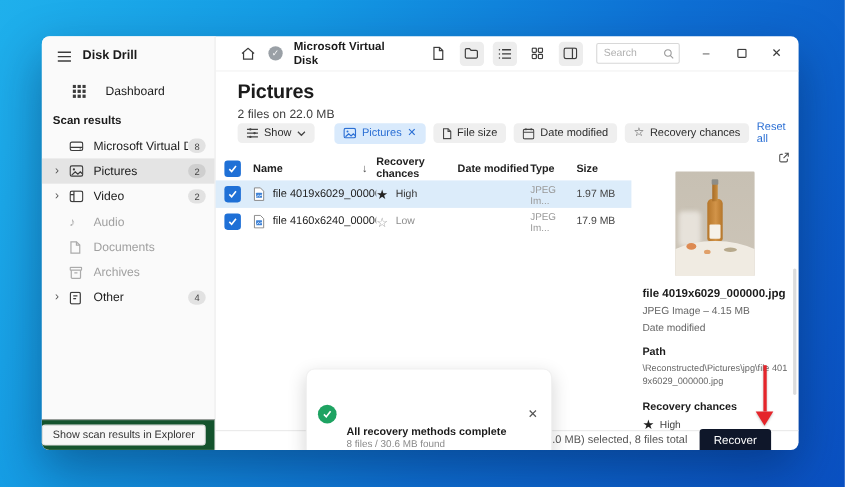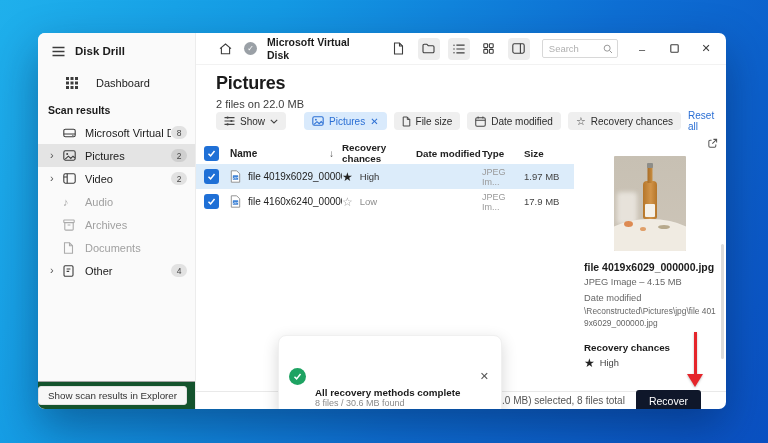--- a/index.html
+++ b/index.html
@@ -186,37 +186,37 @@
 
     <div class="sb-item disabled">
       <span class="chev"></span>
       <span class="sb-ico" style="font-size:11px">♪</span>
       <span class="sb-label">Audio</span>
     </div>
 
     <div class="sb-item disabled">
       <span class="chev"></span>
       <span class="sb-ico">
+        <svg width="11" height="12" viewBox="0 0 11 12" fill="none" stroke="#ababab" stroke-width="1.1">
+            <path d="M1.5 0.8h5l3 3v7.4h-8z"></path>
+            <path d="M6.5 0.8v3h3"></path>
+          </svg>
+      </span>
+      <span class="sb-label">Documents</span>
+    </div>
+
+    <div class="sb-item disabled">
+      <span class="chev"></span>
+      <span class="sb-ico">
         <svg width="12" height="12" viewBox="0 0 12 12" fill="none" stroke="#ababab" stroke-width="1.1">
             <rect x="0.8" y="1" width="10.4" height="2.6" rx="0.6"></rect>
             <path d="M1.8 3.6v6.6a0.9 0.9 0 0 0 0.9 0.9h6.6a0.9 0.9 0 0 0 0.9-0.9V3.6M4.6 6h2.8"></path>
           </svg>
       </span>
       <span class="sb-label">Archives</span>
-    </div>
-
-    <div class="sb-item disabled">
-      <span class="chev"></span>
-      <span class="sb-ico">
-        <svg width="11" height="12" viewBox="0 0 11 12" fill="none" stroke="#ababab" stroke-width="1.1">
-            <path d="M1.5 0.8h5l3 3v7.4h-8z"></path>
-            <path d="M6.5 0.8v3h3"></path>
-          </svg>
-      </span>
-      <span class="sb-label">Documents</span>
     </div>
 
     <div class="sb-item">
       <span class="chev">›</span>
       <span class="sb-ico">
         <svg width="11" height="12" viewBox="0 0 11 12" fill="none" stroke="#3c3c3c" stroke-width="1.1">
             <rect x="1" y="0.8" width="9" height="10.4" rx="1.2"></rect>
             <path d="M3.6 4h3.8M3.6 6.4h2.6"></path>
           </svg>
       </span>
@@ -440,20 +440,21 @@
             <div class="pv-f2"></div>
             <div class="pv-f3"></div>
           <div class="pv-bottle"></div>
           <div class="pv-neck"></div>
           <div class="pv-cap"></div>
           <div class="pv-label"></div>
         </div>
         <div class="d-name">file 4019x6029_000000.jpg</div>
         <div class="d-meta">JPEG Image – 4.15 MB</div>
         <div class="d-date">Date modified</div>
+        <div class="d-h">Path</div>
         <div class="d-path">\Reconstructed\Pictures\jpg\file 4019x6029_000000.jpg</div>
         <div class="d-h">Recovery chances</div>
         <div class="d-rec">
             <span class="star-f">★</span>
             <span>High</span>
           </div>
         <div class="panel-scroll"></div>
       </div>
     </div>
 

